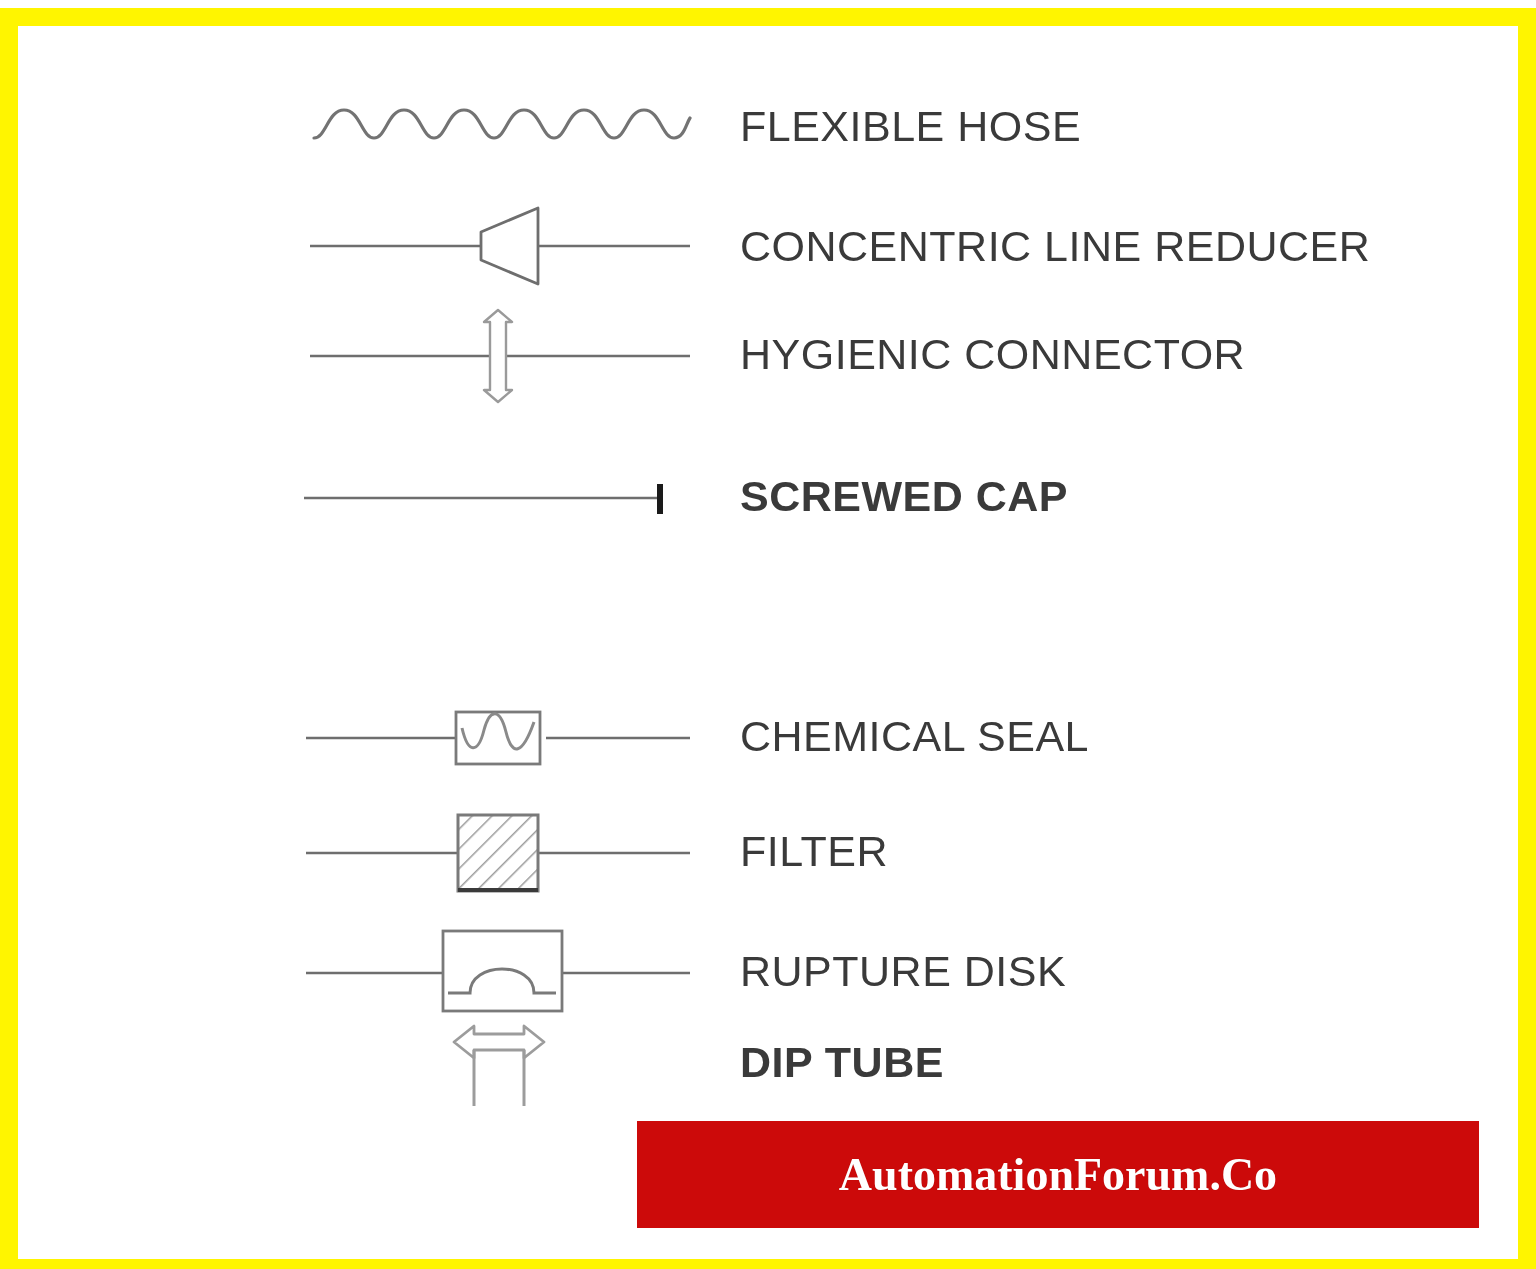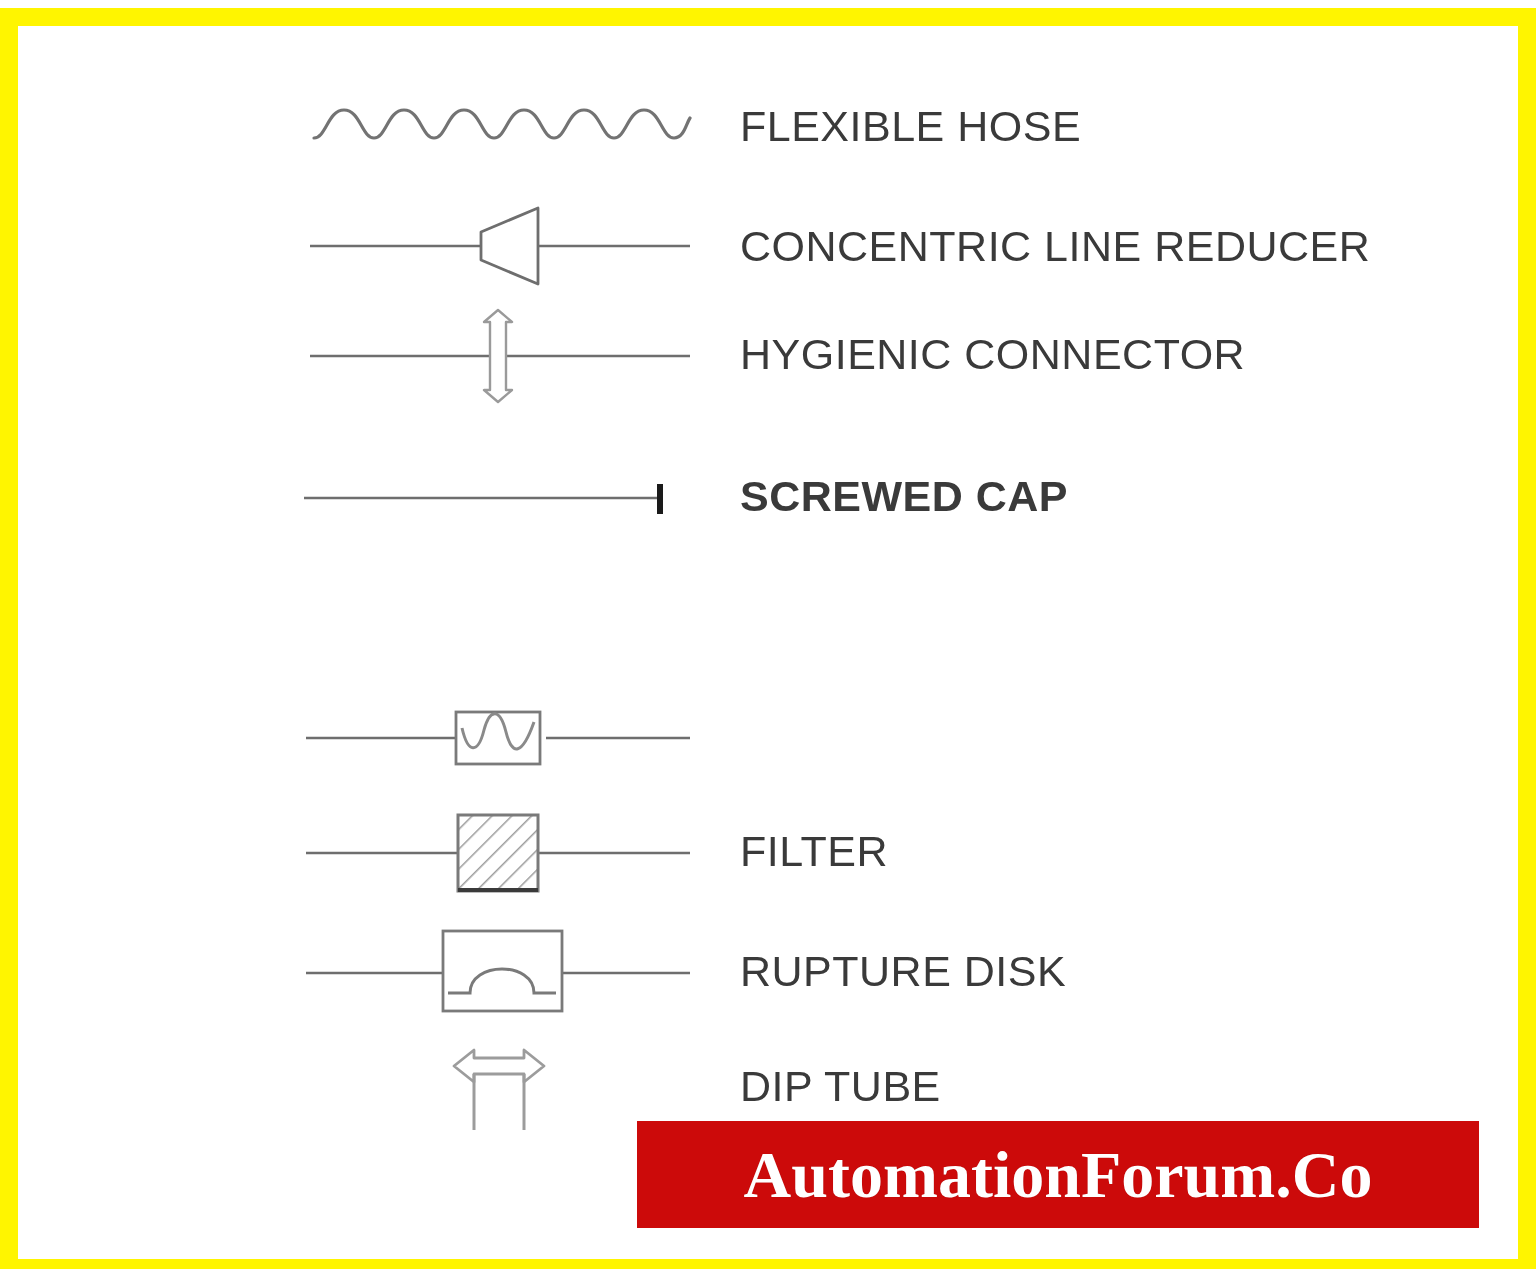--- a/index.html
+++ b/index.html
@@ -75,21 +75,21 @@
     height: 107px;
     background: #CC0A0A;
     display: flex;
     align-items: center;
     justify-content: center;
     overflow: hidden;
   }
   #banner-text {
     font-family: "Liberation Serif", serif;
     font-weight: bold;
-    font-size: 66px;
+    font-size: 46px;
     color: #FFFFFF;
     letter-spacing: 0px;
     line-height: 1;
     white-space: nowrap;
     text-shadow: 0 0 1px rgba(0,0,0,0.18);
   }
 </style>
 </head>
 <body>
 
@@ -149,20 +149,21 @@
 
     <div class="row" style="top:650px;">
       <div class="sym">
         <svg width="420" height="120" viewBox="0 0 420 120">
           <line x1="8" y1="62" x2="158" y2="62" stroke="#6E6E6E" stroke-width="2.6"></line>
           <line x1="248" y1="62" x2="392" y2="62" stroke="#6E6E6E" stroke-width="2.6"></line>
           <rect x="158" y="36" width="84" height="52" fill="#ffffff" stroke="#7A7A7A" stroke-width="2.8"></rect>
           <path d="M164,52 C170,78 180,78 186,54 C192,32 202,32 208,56 C214,80 224,80 236,46" fill="none" stroke="#8A8A8A" stroke-width="3"></path>
         </svg>
       </div>
+      <div class="label">CHEMICAL SEAL</div>
     </div>
 
     <div class="row" style="top:765px;">
       <div class="sym">
         <svg width="420" height="120" viewBox="0 0 420 120">
           <defs>
             <pattern id="hatch" width="14" height="14" patternUnits="userSpaceOnUse" patternTransform="rotate(45)">
               <rect width="14" height="14" fill="#ffffff"></rect>
               <line x1="0" y1="0" x2="0" y2="14" stroke="#9C9C9C" stroke-width="3"></line>
             </pattern>
@@ -181,21 +182,21 @@
         <svg width="420" height="120" viewBox="0 0 420 120">
           <line x1="8" y1="62" x2="145" y2="62" stroke="#6E6E6E" stroke-width="2.6"></line>
           <line x1="264" y1="62" x2="392" y2="62" stroke="#6E6E6E" stroke-width="2.6"></line>
           <rect x="145" y="20" width="119" height="80" fill="#ffffff" stroke="#7A7A7A" stroke-width="2.8"></rect>
           <path d="M150,82 L172,82 C172,50 236,50 236,82 L258,82" fill="none" stroke="#7A7A7A" stroke-width="3"></path>
         </svg>
       </div>
       <div class="label">RUPTURE DISK</div>
     </div>
 
-    <div class="row" style="top:1000px;">
+    <div class="row" style="top:976px;font-weight:bold;">
       <div class="sym">
         <svg width="420" height="120" viewBox="0 0 420 120">
           <path d="M156,40 L176,24 L176,32 L226,32 L226,24 L246,40 L226,56 L226,48 L176,48 L176,56 Z" fill="#ffffff" stroke="#9C9C9C" stroke-width="2.8" stroke-linejoin="round"></path>
           <line x1="176" y1="48" x2="176" y2="104" stroke="#9C9C9C" stroke-width="3"></line>
           <line x1="226" y1="48" x2="226" y2="104" stroke="#9C9C9C" stroke-width="3"></line>
         </svg>
       </div>
       <div class="label">DIP TUBE</div>
     </div>
 

